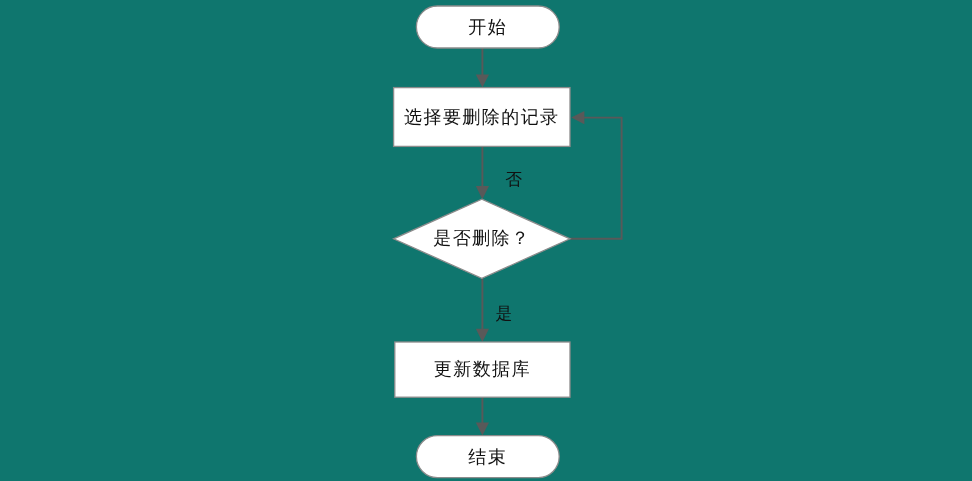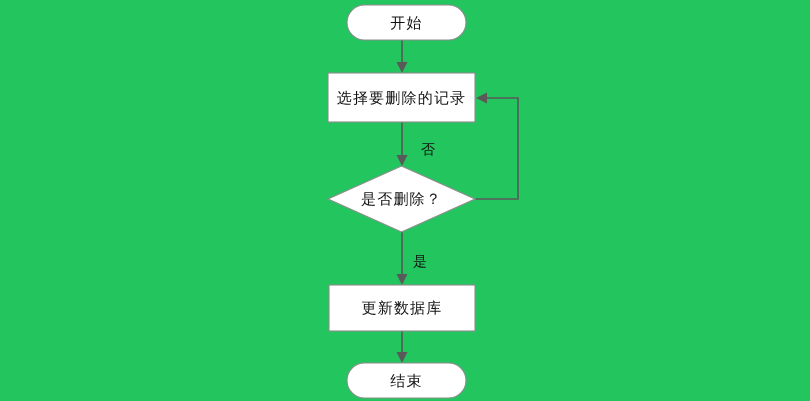--- a/index.html
+++ b/index.html
@@ -8,21 +8,21 @@
     padding: 0;
     background: #ffffff;
   }
   body {
     font-family: "DejaVu Sans", "Liberation Sans", sans-serif;
   }
   #canvas {
     position: relative;
     width: 810px;
     height: 401px;
-    background: #22c55e;
+    background: #0f766e;
     overflow: hidden;
   }
   #flow-svg {
     position: absolute;
     left: 0;
     top: 0;
     width: 810px;
     height: 401px;
   }
   .shape-fill {

